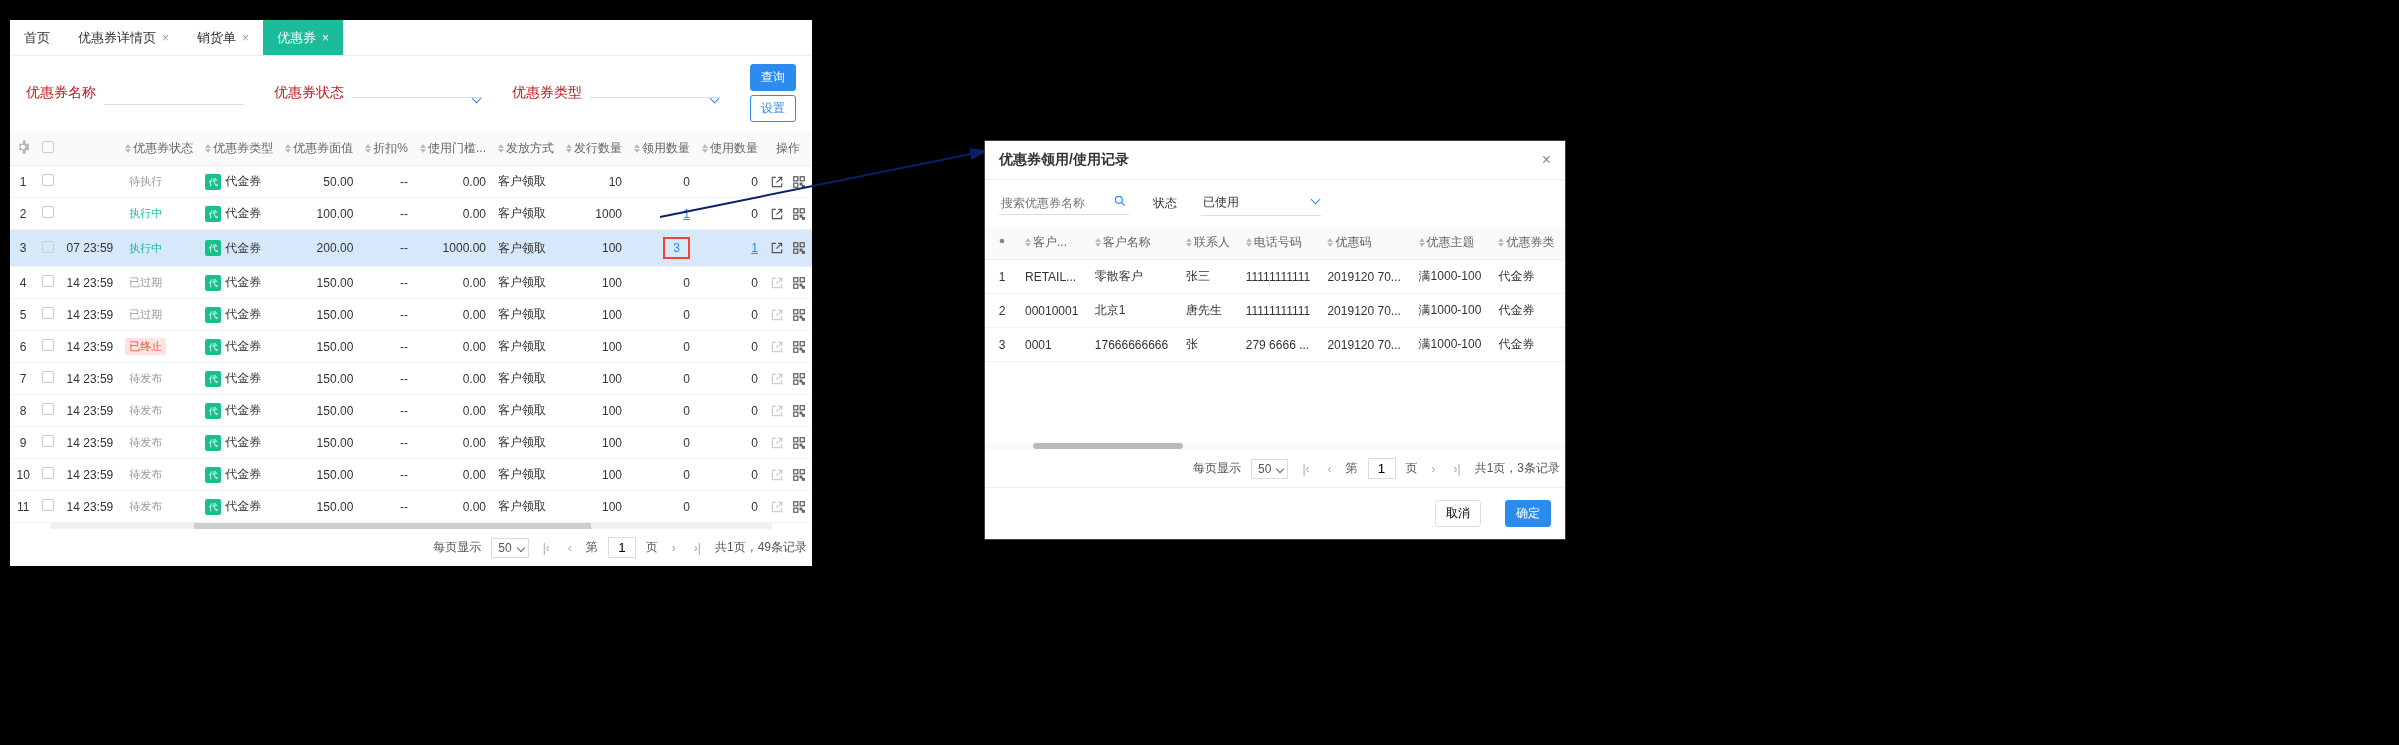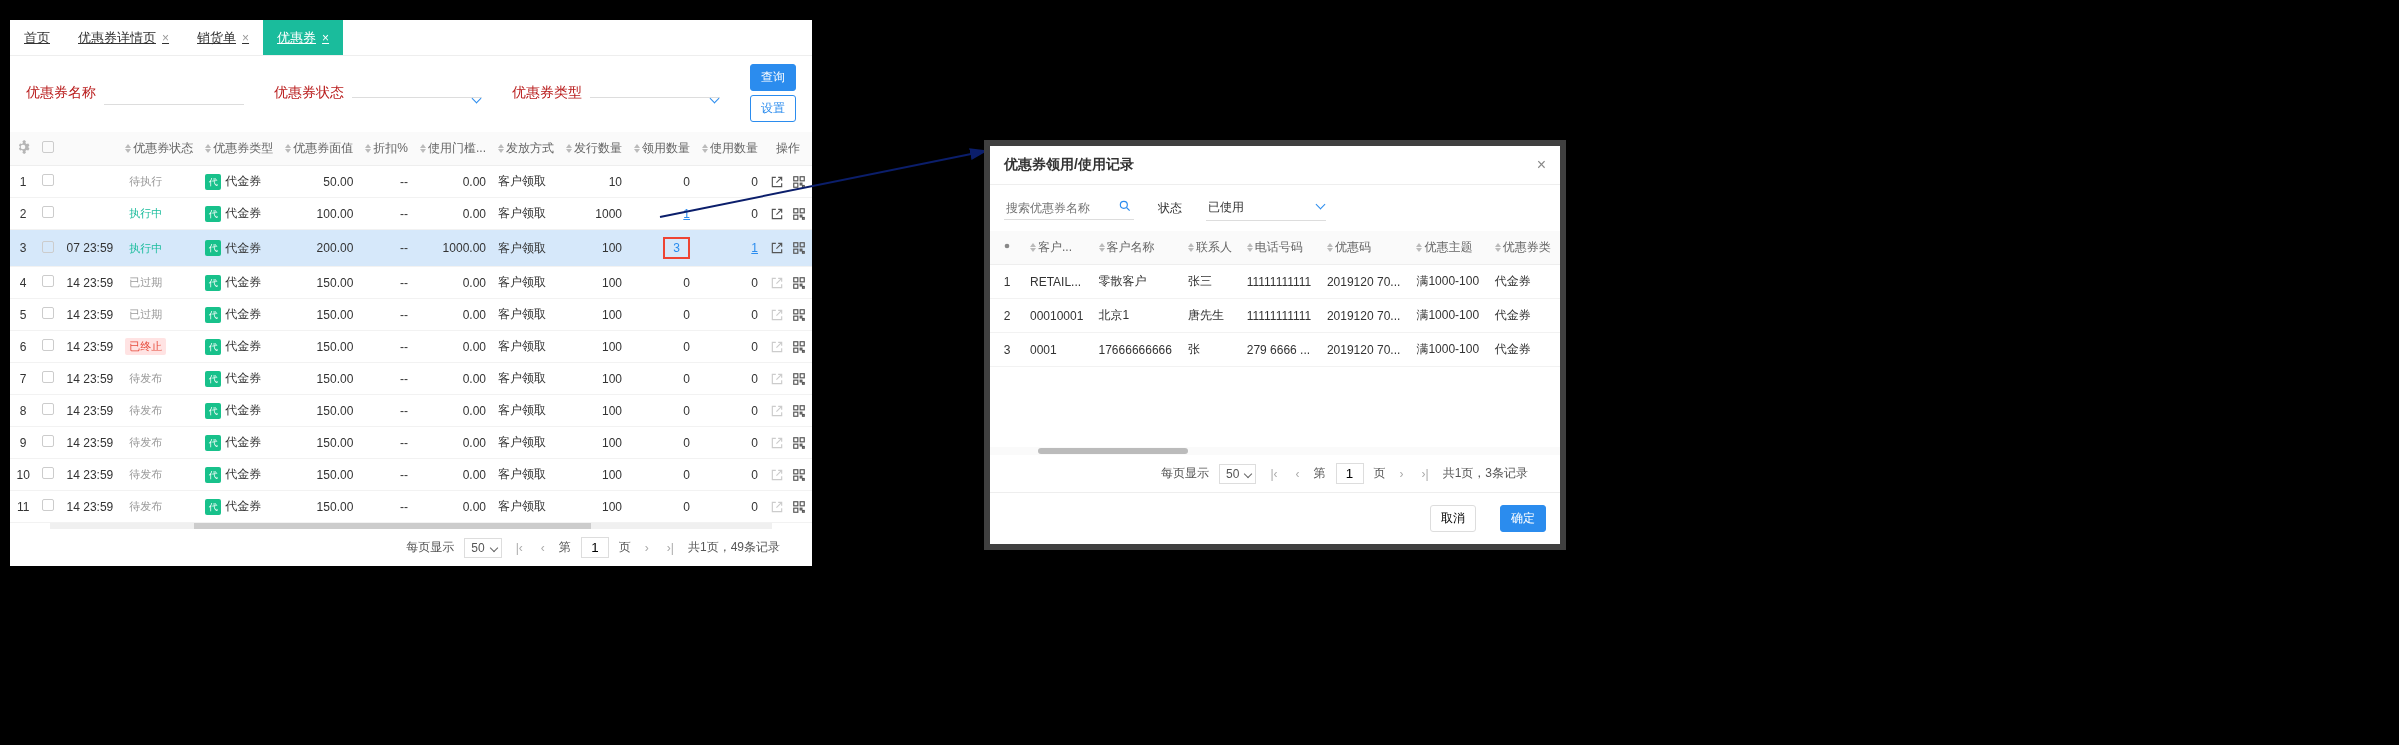--- a/index.html
+++ b/index.html
@@ -5,21 +5,21 @@
     * { box-sizing: border-box; margin: 0; padding: 0; }
     body { font-family: -apple-system, "PingFang SC", "Microsoft YaHei", sans-serif; font-size: 12px; background: #000; color: #333; }
     
     .workspace { position: relative; width: 2399px; height: 745px; }
     
     
     .panel-left { position: absolute; left: 10px; top: 20px; width: 802px; background: #fff; }
     
     
     .tabs { display: flex; align-items: center; height: 36px; border-bottom: 1px solid #eee; }
-    .tab { display: flex; align-items: center; padding: 0 14px; height: 100%; font-size: 13px; cursor: pointer; gap: 6px; text-decoration: underline; }
+    .tab { display: flex; align-items: center; padding: 0 14px; height: 100%; font-size: 13px; cursor: pointer; gap: 6px; }
     .tab.active { background: #1abc9c; color: #fff; }
     .tab-close { font-size: 12px; color: #999; }
     .tab.active .tab-close { color: #fff; }
     
     
     .page-hdr { display: flex; align-items: center; justify-content: space-between; padding: 12px 16px; }
     .page-title { font-size: 16px; font-weight: 600; }
     .hdr-actions { display: flex; gap: 8px; }
     .btn { display: inline-flex; align-items: center; padding: 4px 10px; border-radius: 3px; border: 1px solid #ddd; background: #fff; cursor: pointer; font-size: 12px; gap: 4px; }
     .btn.disabled { color: #bbb; border-color: #eee; cursor: not-allowed; }
@@ -58,28 +58,28 @@
     
     .type-ico { display: inline-block; width: 16px; height: 16px; background:#18c18b; color:#fff; font-size:9px; text-align:center; line-height:16px; border-radius:2px; margin-right: 4px; vertical-align: middle;}
     
     .act-icons { display: flex; gap: 8px; align-items: center; }
     .act-icon { width: 14px; height: 14px; color: #555; cursor: pointer; }
     .act-icon.muted { color: #ccc; }
     
     .highlight-box { border: 2px solid #e43; padding: 2px 8px; display: inline-block; color: #2b8cee; }
     
     
-    .pagi { display: flex; align-items: center; justify-content: flex-end; gap: 10px; padding: 8px 32px; font-size: 12px; color: #555; }
+    .pagi { display: flex; align-items: center; justify-content: flex-end; gap: 10px; padding: 8px 5px; font-size: 12px; color: #555; }
     .pagi-sel { border: 1px solid #ddd; padding: 2px 16px 2px 6px; position: relative; }
     .pagi-sel::after { content:''; position:absolute; right:4px; top:6px; width:5px; height:5px; border-right:1px solid #666; border-bottom:1px solid #666; transform:rotate(45deg); }
     .pagi-btn { color: #aaa; cursor: pointer; padding: 0 4px; }
     .pagi-inp { width: 28px; text-align: center; border: 1px solid #ddd; padding: 2px; }
     
     
-    .panel-right { position: absolute; left: 984px; top: 140px; width: 582px; background: #fff; border: 6px solid #404040; }
+    .panel-right { position: absolute; left: 984px; top: 140px; width: 582px; background: #fff; border: 1px solid #404040; }
     .modal-hdr { display: flex; align-items: center; justify-content: space-between; padding: 10px 14px; border-bottom: 1px solid #eee; }
     .modal-title { font-size: 14px; font-weight: 600; }
     .modal-close { font-size: 16px; color: #888; cursor: pointer; }
     .modal-filters { display: flex; align-items: center; gap: 24px; padding: 10px 14px; }
     .search-wrap { position: relative; width: 130px; }
     .search-inp { border: none; border-bottom: 1px solid #ddd; width: 100%; padding: 4px 18px 4px 2px; font-size: 12px; }
     .search-ico { position: absolute; right: 2px; top: 2px; width: 14px; height: 14px; color: #2b8cee; }
     .modal-sel-label { color: #333; }
     
     .modal-foot { display: flex; justify-content: flex-end; gap: 24px; padding: 12px 14px; border-top: 1px solid #eee; }

